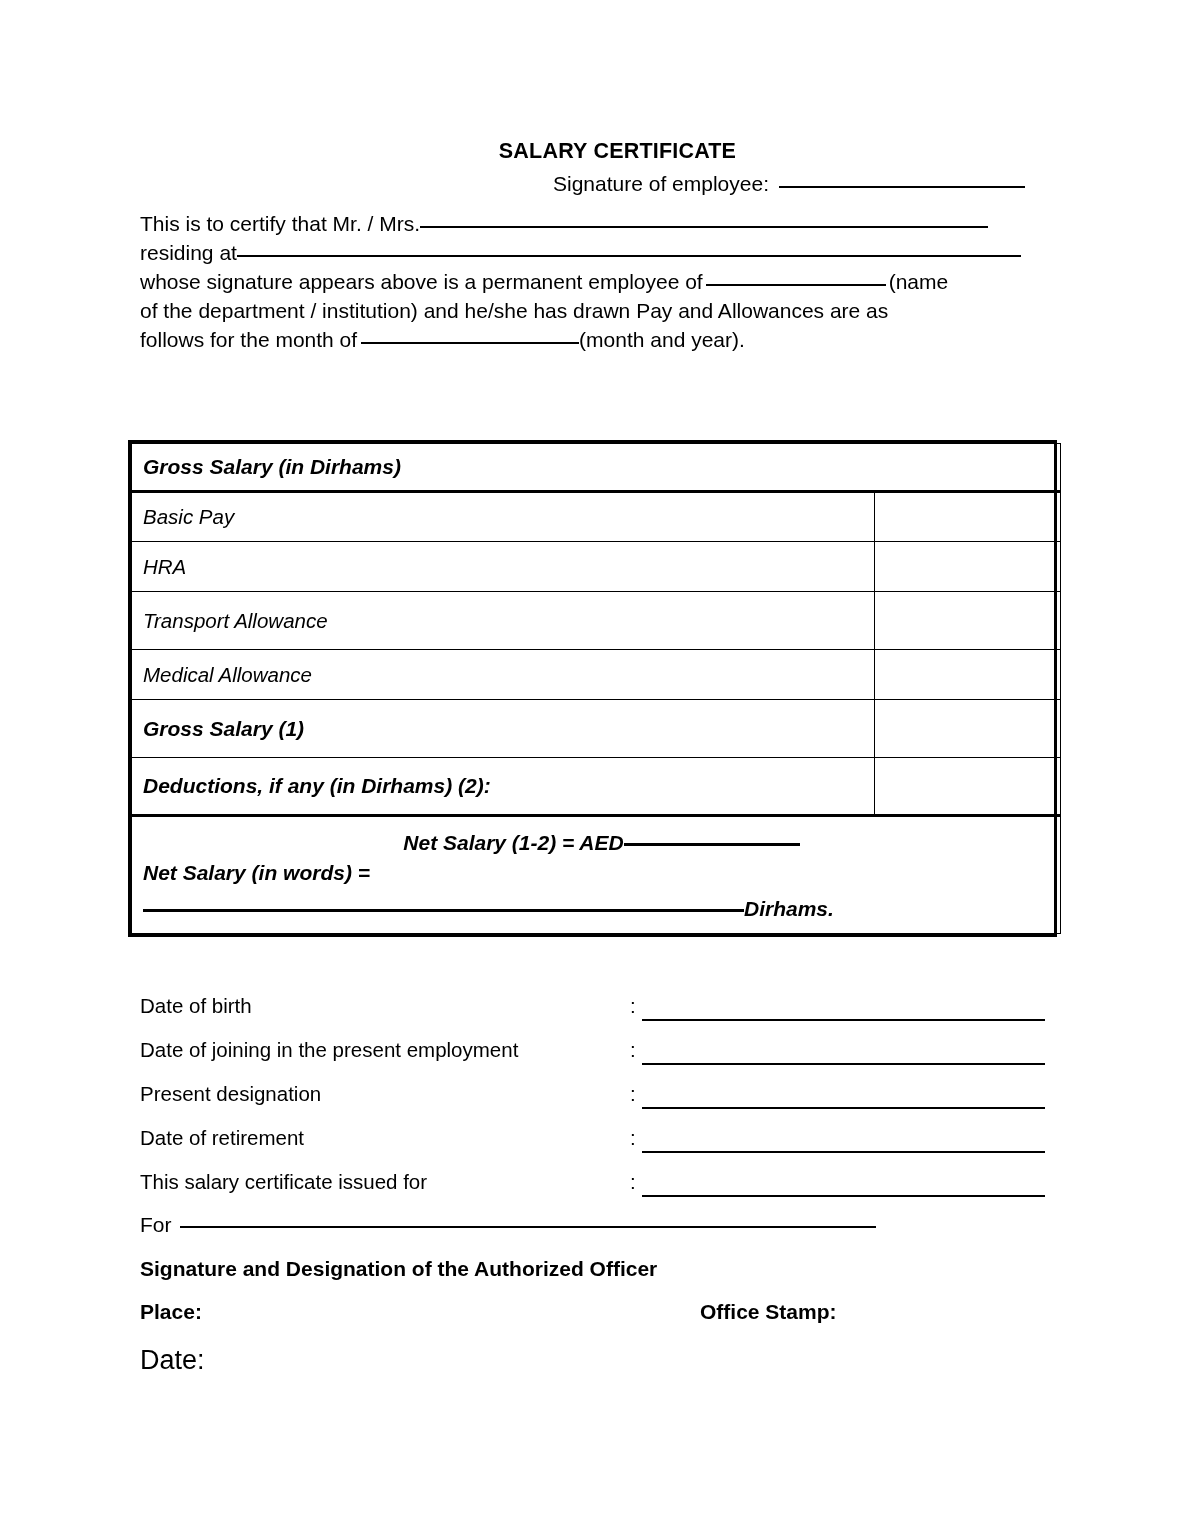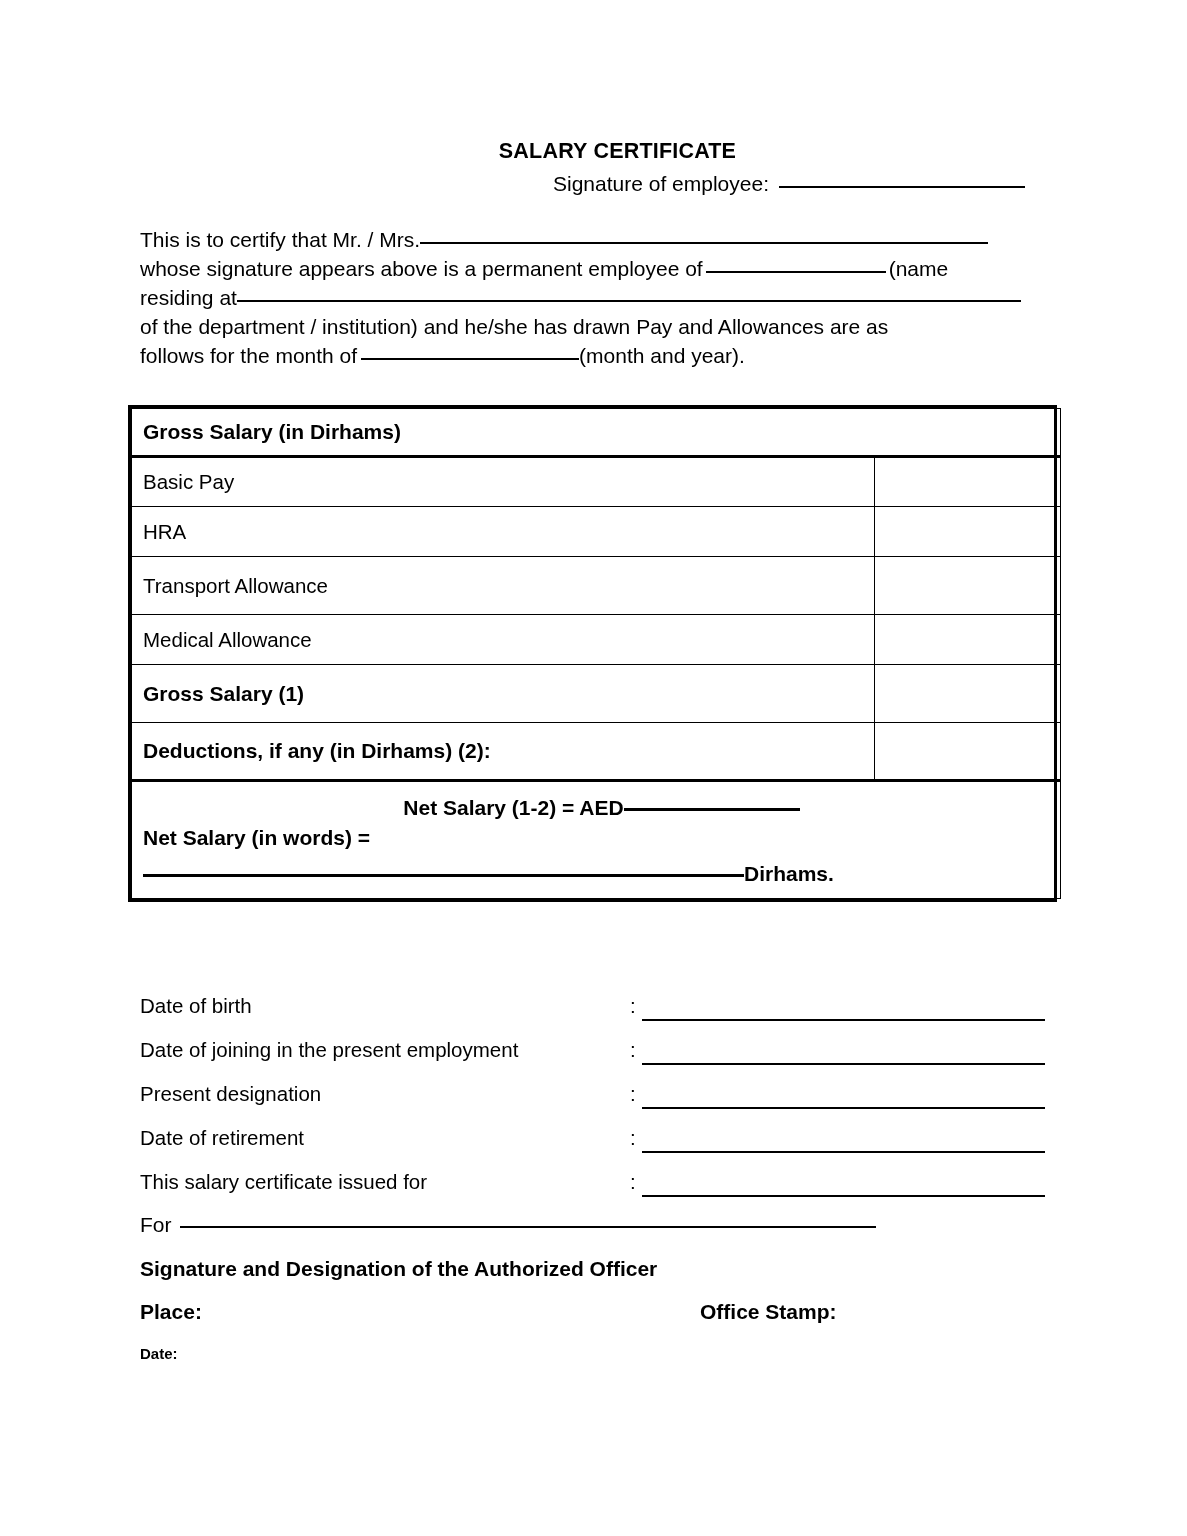--- a/index.html
+++ b/index.html
@@ -60,46 +60,46 @@
   }
 
   
   .body-block {
     position: absolute;
     left: 140px;
     top: 209px;
     width: 900px;
     font-size: 21px;
     line-height: 29px;
-    margin-top: 16px;
   }
   .body-line {
     white-space: nowrap;
     height: 29px;
   }
   .rule {
     display: inline-block;
     border-bottom: 2.3px solid #000;
     vertical-align: 3px;
   }
   .r-name   { width: 568px; }
   .r-sodo   { width: 690px; }
   .r-resid  { width: 784px; }
   .r-dept   { width: 180px; margin: 0 3px; }
   .r-month  { width: 218px; margin-left: 4px; }
 
   
   .salary-table {
     position: absolute;
     left: 128px;
-    top: 405px;
+    top: 440px;
     width: 929px;
     border: 3px solid #000;
     border-collapse: collapse;
     box-sizing: border-box;
+    font-style: italic;
   }
   .salary-table table {
     width: 100%;
     border-collapse: collapse;
     table-layout: fixed;
   }
   .salary-table td {
     border: 1.6px solid #000;
     font-size: 20.5px;
     padding: 0 0 0 11px;
@@ -196,46 +196,46 @@
     position: absolute;
     left: 700px;
     top: 1300px;
     font-size: 21px;
     font-weight: bold;
   }
   .date-label {
     position: absolute;
     left: 140px;
     top: 1345px;
-    font-size: 15px;
-    font-weight: bold;
+    font-size: 27px;
+    font-weight: normal;
   }
 </style>
 </head>
 <body>
 
 <div class="page">
 
   <div class="doc-title">
     <span class="title-inner">SALARY CERTIFICATE</span>
   </div>
 
   <div class="sig-employee">
     <span>Signature of employee:</span><span class="rule"></span>
   </div>
 
   <div class="body-block">
     <div class="body-line">
       <span>This is to certify that Mr. / Mrs.</span><span class="rule r-name"></span>
     </div>
     <div class="body-line">
+      <span>residing at</span><span class="rule r-resid"></span>
+    </div>
+    <div class="body-line">
       <span>whose signature appears above is a permanent employee of</span><span class="rule r-dept"></span><span>(name</span>
-    </div>
-    <div class="body-line">
-      <span>residing at</span><span class="rule r-resid"></span>
     </div>
     <div class="body-line">
       <span>of the department / institution) and he/she has drawn Pay and Allowances are as</span>
     </div>
     <div class="body-line">
       <span>follows for the month of</span><span class="rule r-month"></span><span>(month and year).</span>
     </div>
   </div>
 
   <div class="salary-table">

